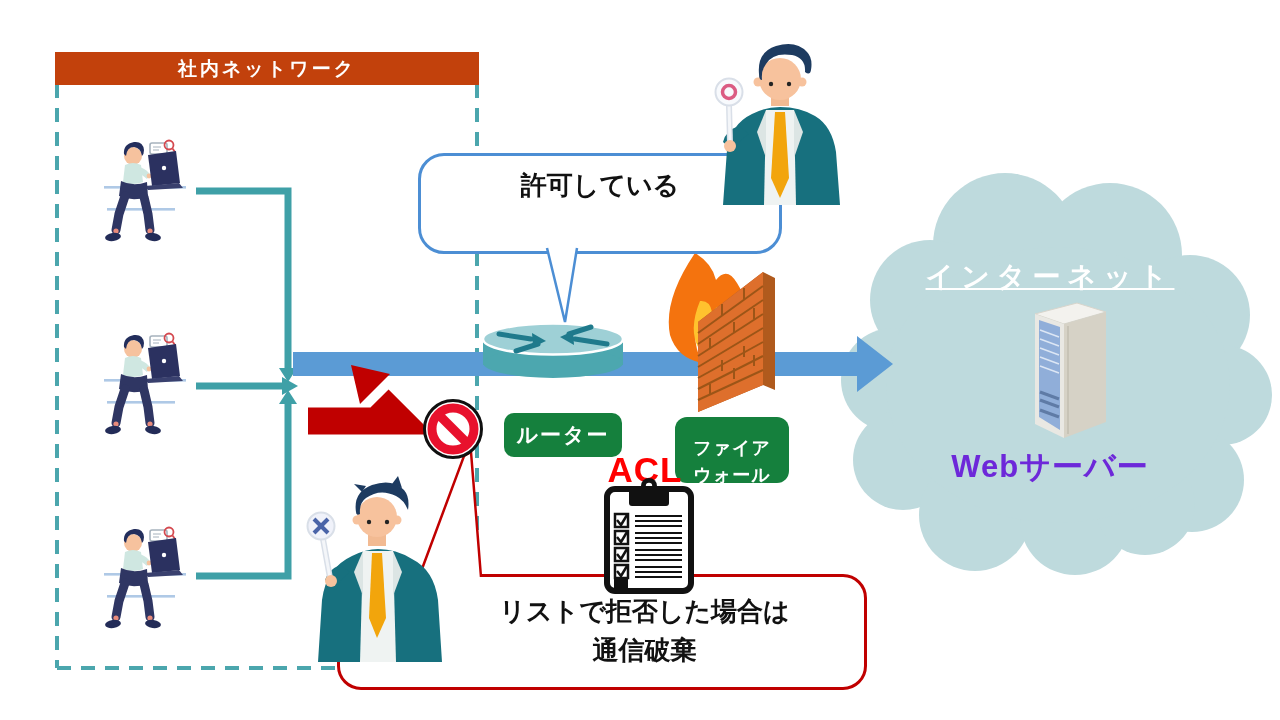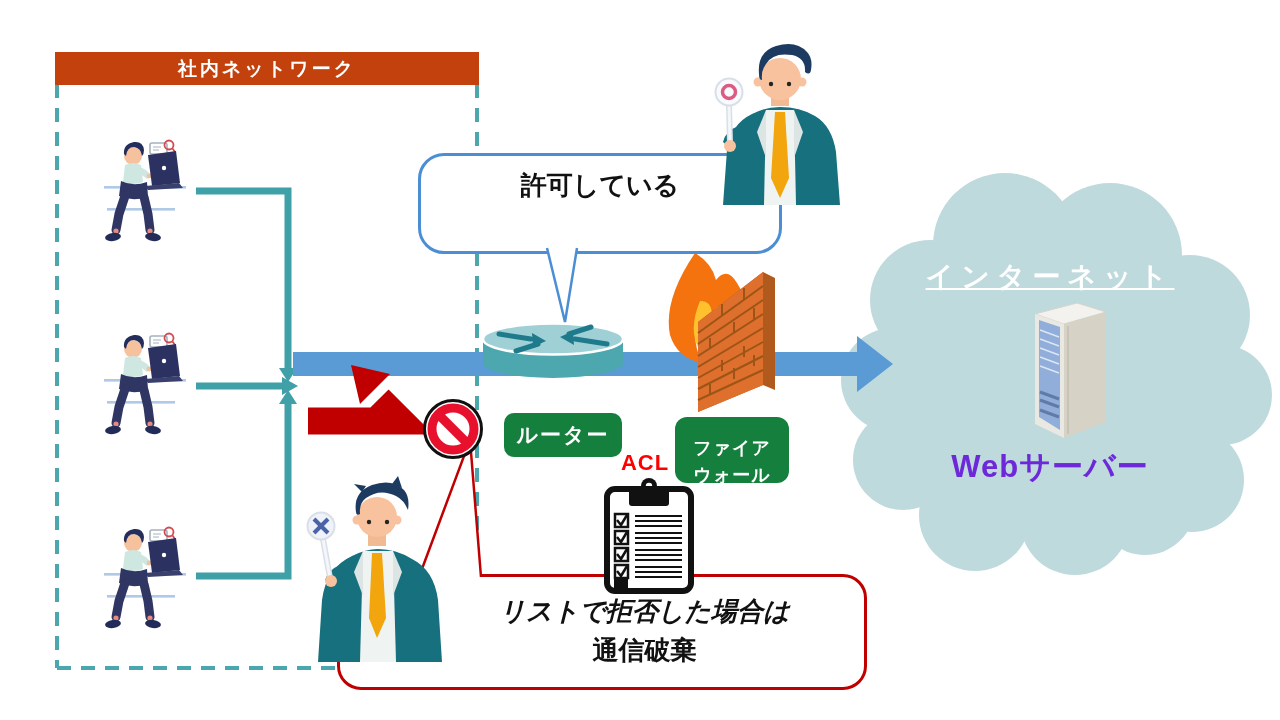--- a/index.html
+++ b/index.html
@@ -9,21 +9,21 @@
   .abs{position:absolute;}
   .hdr{background:#c2410c;color:#fff;font-weight:bold;font-size:19px;letter-spacing:3px;
        text-align:center;line-height:33px;}
   .bubble{background:#fff;border:3px solid #4C8ED4;border-radius:26px;text-align:center;
           color:#111;font-weight:bold;font-size:26px;line-height:37px;padding-top:11px;box-sizing:border-box;}
   .callout{background:#fff;border:3px solid #C00000;border-radius:24px;color:#111;font-weight:bold;
            font-size:26px;line-height:39px;padding:15px 0 0 85px;text-align:center;box-sizing:border-box;}
   .pill{background:#15803d;color:#fff;font-weight:bold;text-align:center;border-radius:10px;box-sizing:border-box;}
   .pill-router{font-size:21px;line-height:44px;letter-spacing:2px;}
   .pill-fw{font-size:18px;line-height:27px;padding-top:18px;letter-spacing:1px;border-radius:12px;}
-  .acl{color:#FF0000;font-weight:bold;font-size:22px;text-align:center;letter-spacing:1px;}
+  .acl{color:#FF0000;font-weight:bold;font-size:35px;text-align:center;letter-spacing:1px;}
   .cloud-title{color:#fff;font-weight:bold;font-size:28px;letter-spacing:7px;text-align:center;text-decoration:underline;}
   .server-title{color:#6d28d9;font-weight:bold;font-size:31px;text-align:center;letter-spacing:1px;}
 </style>
 </head>
 <body>
 
 <div id="canvas">
 
   <svg class="layer" viewBox="0 0 1280 720">
     <defs>
@@ -178,21 +178,21 @@
   <div class="abs pill pill-router" style="left:504px;top:413px;width:118px;height:44px;">ルーター</div>
 
   <div class="abs pill pill-fw" style="left:675px;top:417px;width:114px;height:66px;">
     <span style="display:block;">ファイア</span>
     <span style="display:block;">ウォール</span>
   </div>
 
   <div class="abs acl" style="left:598px;top:450px;width:94px;">ACL</div>
 
   <div class="abs callout" style="left:337px;top:574px;width:530px;height:116px;">
-    <span style="display:block;font-style:italic;">リストで拒否した場合は</span>
+    <span style="display:block;">リストで拒否した場合は</span>
     <span style="display:block;">通信破棄</span>
   </div>
 
   <div class="abs cloud-title" style="left:915px;top:258px;width:270px;">インターネット</div>
 
   <div class="abs server-title" style="left:920px;top:446px;width:260px;">Webサーバー</div>
 
   <svg class="layer" viewBox="0 0 1280 720" style="pointer-events:none;">
 
     <path d="M547,248 L565,322 L577,248" fill="#fff" stroke="#4C8ED4" stroke-width="2.5"></path>

